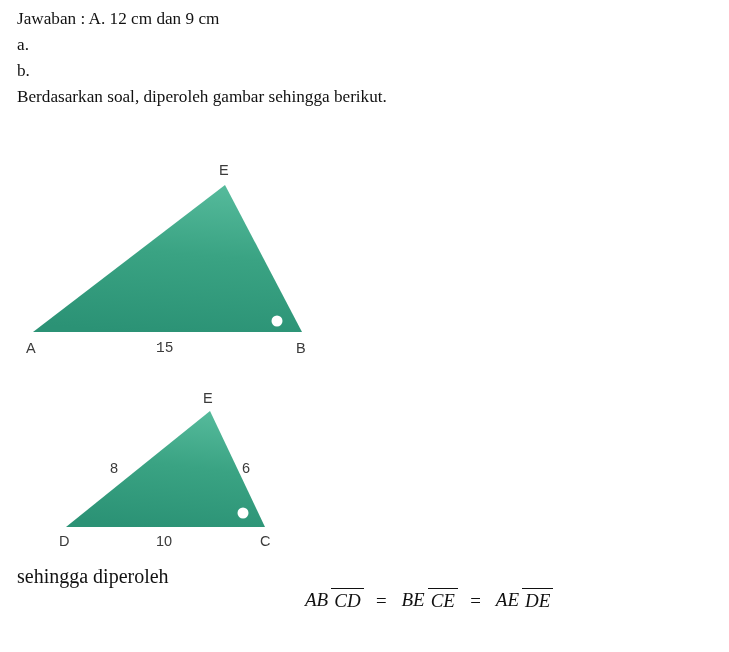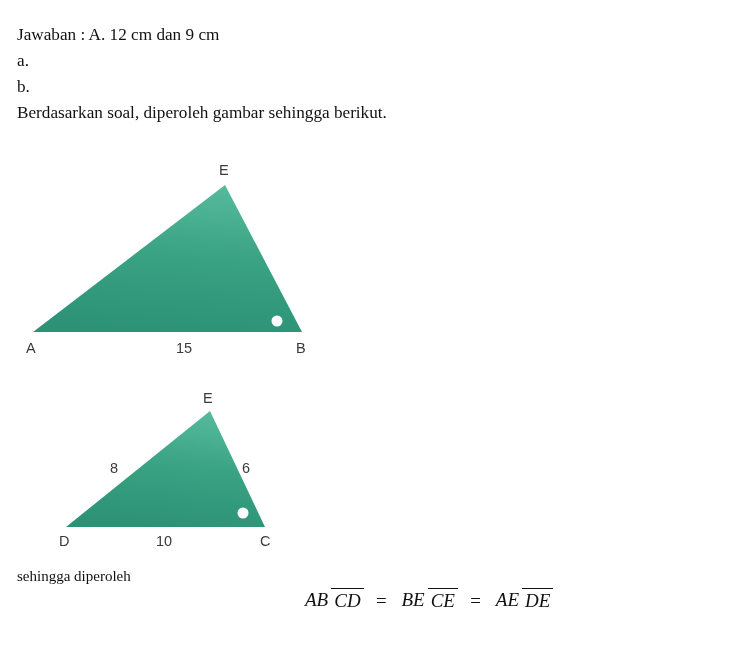--- a/index.html
+++ b/index.html
@@ -13,21 +13,21 @@
     position: relative;
     overflow: hidden;
     font-family: "Liberation Serif", serif;
     color: #000000;
   }
 
   
   .text-block {
     position: absolute;
     left: 17px;
-    top: 22px;
+    top: 6px;
     width: 700px;
   }
   .line {
     font-family: "Liberation Serif", serif;
     font-size: 17.2px;
     line-height: 26px;
     color: #111111;
     white-space: nowrap;
   }
   .list-line {
@@ -54,21 +54,21 @@
     white-space: nowrap;
     line-height: 1;
   }
 
   
   .closing {
     position: absolute;
     left: 17px;
     top: 563px;
     font-family: "Liberation Serif", serif;
-    font-size: 15px;
+    font-size: 20px;
     line-height: 26px;
     color: #111111;
     white-space: nowrap;
   }
 
   
   .formula {
     position: absolute;
     left: 300px;
     top: 588px;
@@ -122,21 +122,21 @@
         <stop offset="45%" stop-color="#3aa383"></stop>
         <stop offset="100%" stop-color="#2b9275"></stop>
       </linearGradient>
     </defs>
     <polygon points="33,332 225,185 302,332" fill="url(#gradOne)"></polygon>
     <circle cx="277" cy="321" r="5.5" fill="#ffffff"></circle>
   </svg>
   <div class="glabel" style="left:219px;top:163px;">E</div>
   <div class="glabel" style="left:26px;top:341px;">A</div>
   <div class="glabel" style="left:296px;top:341px;">B</div>
-  <div class="glabel" style="left:176px;top:341px;">15</div>
+  <div class="glabel" style="left:156px;top:341px;font-family:Liberation Mono, monospace;">15</div>
 </div>
 
 <div class="figure" style="left:0;top:0;width:330px;height:560px;">
   <svg width="330" height="560" viewBox="0 0 330 560" aria-hidden="true">
     <defs>
       <linearGradient id="gradTwo" x1="0.55" y1="0" x2="0.35" y2="1">
         <stop offset="0%" stop-color="#54b99a"></stop>
         <stop offset="45%" stop-color="#3aa383"></stop>
         <stop offset="100%" stop-color="#2b9275"></stop>
       </linearGradient>

